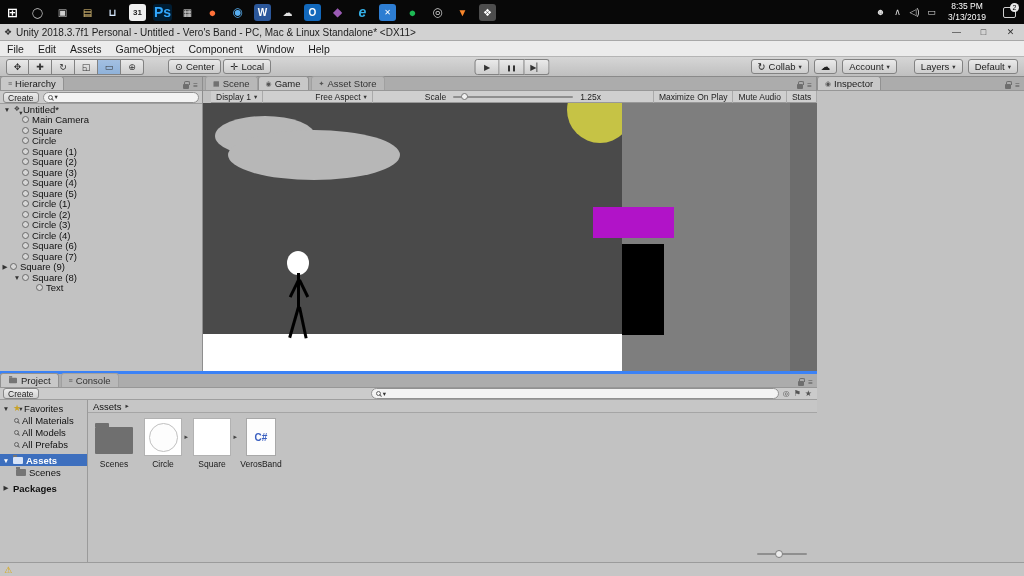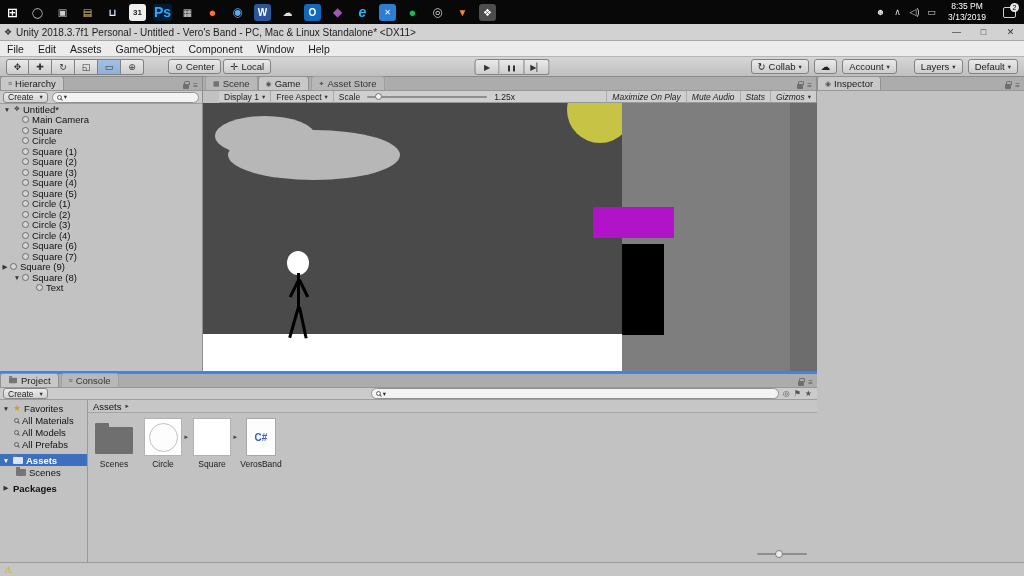--- a/index.html
+++ b/index.html
@@ -46,40 +46,40 @@
   .panel-tabs{height:14px;background:#acacac;display:flex;align-items:flex-end;border-bottom:1px solid #979797;}
   .tab{height:14px;display:flex;align-items:center;gap:3px;padding:0 7px;font-size:9.5px;border-radius:3px 3px 0 0;color:#1a1a1a;}
   .tab.active{background:#c8c8c8;border:1px solid #919191;border-bottom:none;}
   .tab.inactive{background:#b8b8b8;border:1px solid #a0a0a0;border-bottom:none;margin-left:2px;color:#333;}
   .tab-ico{font-size:7px;color:#555;}
   .panel-ctrl{margin-left:auto;display:flex;align-items:center;gap:4px;padding-right:4px;}
   .lock{width:6px;height:5px;background:#6e6e6e;border-radius:1px;position:relative;}
   .lock::before{content:"";position:absolute;top:-3px;left:1px;width:4px;height:3px;border:1px solid #6e6e6e;border-bottom:none;border-radius:2px 2px 0 0;}
   .burger{font-size:8px;color:#555;line-height:1;}
   .subbar{height:13px;background:#cbcbcb;border-bottom:1px solid #9e9e9e;display:flex;align-items:center;padding:0 3px;gap:4px;}
-  .mini-btn{height:11px;border:1px solid #888;border-radius:3px;background:linear-gradient(#ececec,#d2d2d2);font-size:8.5px;display:flex;align-items:center;padding:0 4px;gap:6px;color:#222;white-space:nowrap;}
+  .mini-btn{height:11px;border:1px solid #888;border-radius:3px;background:linear-gradient(#ececec,#d2d2d2);font-size:8.5px;display:flex;align-items:center;padding:0 4px;gap:6px;color:#222;white-space:nowrap;flex-direction:column;}
   .searchbox{flex:1;height:11px;border:1px solid #919191;border-radius:6px;background:#f3f3f3;display:flex;align-items:center;padding:0 4px;gap:2px;}
   .searchbox input{flex:1;border:none;background:transparent;font-size:8.5px;outline:none;height:9px;font-family:inherit;min-width:10px;}
   .magnifier{width:5px;height:5px;border:1px solid #666;border-radius:50%;position:relative;flex:none;}
   .magnifier::after{content:"";position:absolute;width:3px;height:1px;background:#666;right:-2px;bottom:-1px;transform:rotate(45deg);}
 
   
   .hierarchy{top:77px;left:0;width:203px;height:294px;border-right:1px solid #8e8e8e;}
   .h-rows{position:absolute;top:27px;left:0;right:0;bottom:0;overflow:hidden;}
   .h-row{display:flex;align-items:center;height:10.5px;font-size:9.5px;color:#101010;}
   .h-arrow{width:10px;font-size:6.5px;color:#333;text-align:center;flex:none;}
   .obj-ico{width:7px;height:7px;border:1px solid #6a6a6a;border-radius:50%;background:#d6d6d6;margin-right:3px;flex:none;}
   .scene-ico{width:10px;font-size:7px;color:#444;text-align:center;flex:none;margin-right:1px;}
 
   
   .center{top:77px;left:203px;width:614px;height:294px;border-right:1px solid #8e8e8e;}
-  .game-toolbar{position:absolute;top:14px;left:16px;right:0;height:12px;background:#cfcfcf;border-bottom:1px solid #989898;display:flex;align-items:center;font-size:8.5px;color:#222;}
+  .game-toolbar{position:absolute;top:14px;left:8px;right:0;height:12px;background:#cfcfcf;border-bottom:1px solid #989898;display:flex;align-items:center;font-size:8.5px;color:#222;gap:47px;}
   .gt-btn{height:12px;display:flex;align-items:center;padding:0 5px;border-right:1px solid #aaa;gap:3px;white-space:nowrap;}
   .gt-right{margin-left:auto;display:flex;}
-  .gt-right .gt-btn{border-right:none;border-left:1px solid #aaa;font-style:italic;}
+  .gt-right .gt-btn{border-right:none;border-left:1px solid #aaa;}
   .slider-track{width:120px;height:2px;background:#8f8f8f;border-radius:1px;position:relative;margin:0 4px;}
   .slider-knob{position:absolute;top:-3px;width:7px;height:7px;border-radius:50%;background:#f0f0f0;border:1px solid #777;}
   .viewport{position:absolute;top:26px;left:0;width:614px;height:268px;overflow:hidden;}
   .limb{position:absolute;transform-origin:top center;}
 
   
   .inspector{top:77px;left:817px;width:207px;height:485px;}
 
   
   .project{top:371px;left:0;width:817px;height:191px;border-top:3px solid #3b82f6;}

